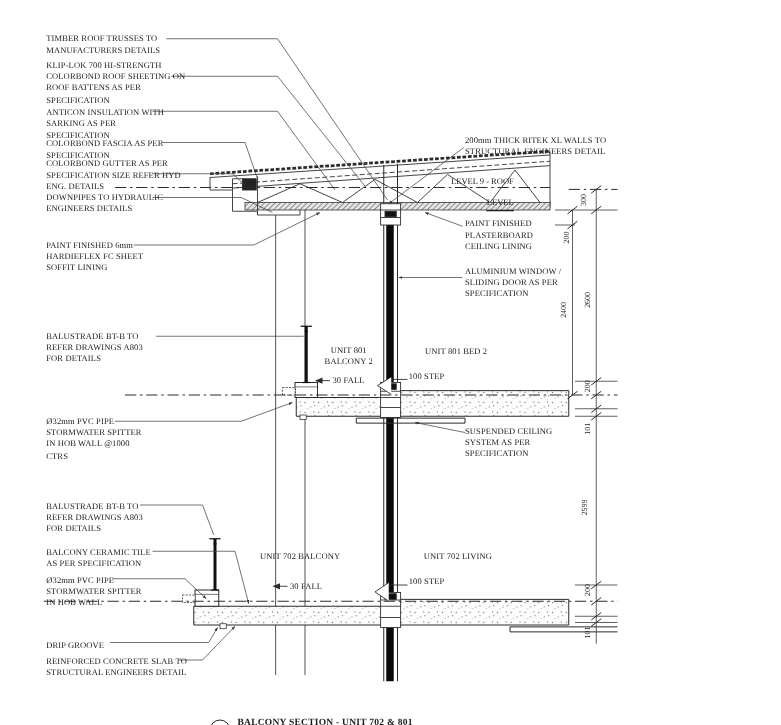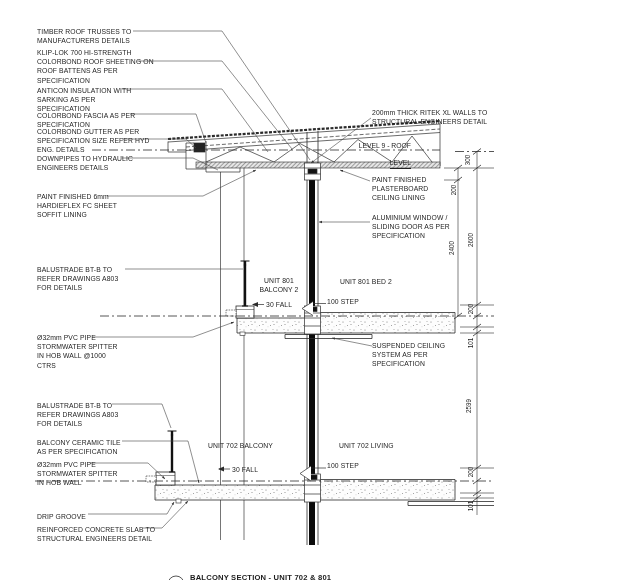--- a/index.html
+++ b/index.html
@@ -1,18 +1,18 @@
 <!DOCTYPE html>
 <html><head>
 <meta charset="utf-8">
 <style>
   html,body{margin:0;padding:0;background:#fff;}
   #canvas{
     position:relative;width:494px;height:580px;background:#fff;overflow:hidden;
-    font-family:Liberation Sans, sans-serif;color:#1c1c1c;
+    font-family:Liberation Serif, serif;color:#1c1c1c;
   }
   #linework{position:absolute;left:0;top:0;}
   .lbl{
     position:absolute;font-size:6.8px;line-height:9.2px;letter-spacing:.1px;
     white-space:pre;color:#1c1c1c;
   }
   .dim{
     position:absolute;font-size:6.3px;line-height:6.3px;white-space:pre;
     transform:translate(-50%,-50%) rotate(-90deg);
   }

